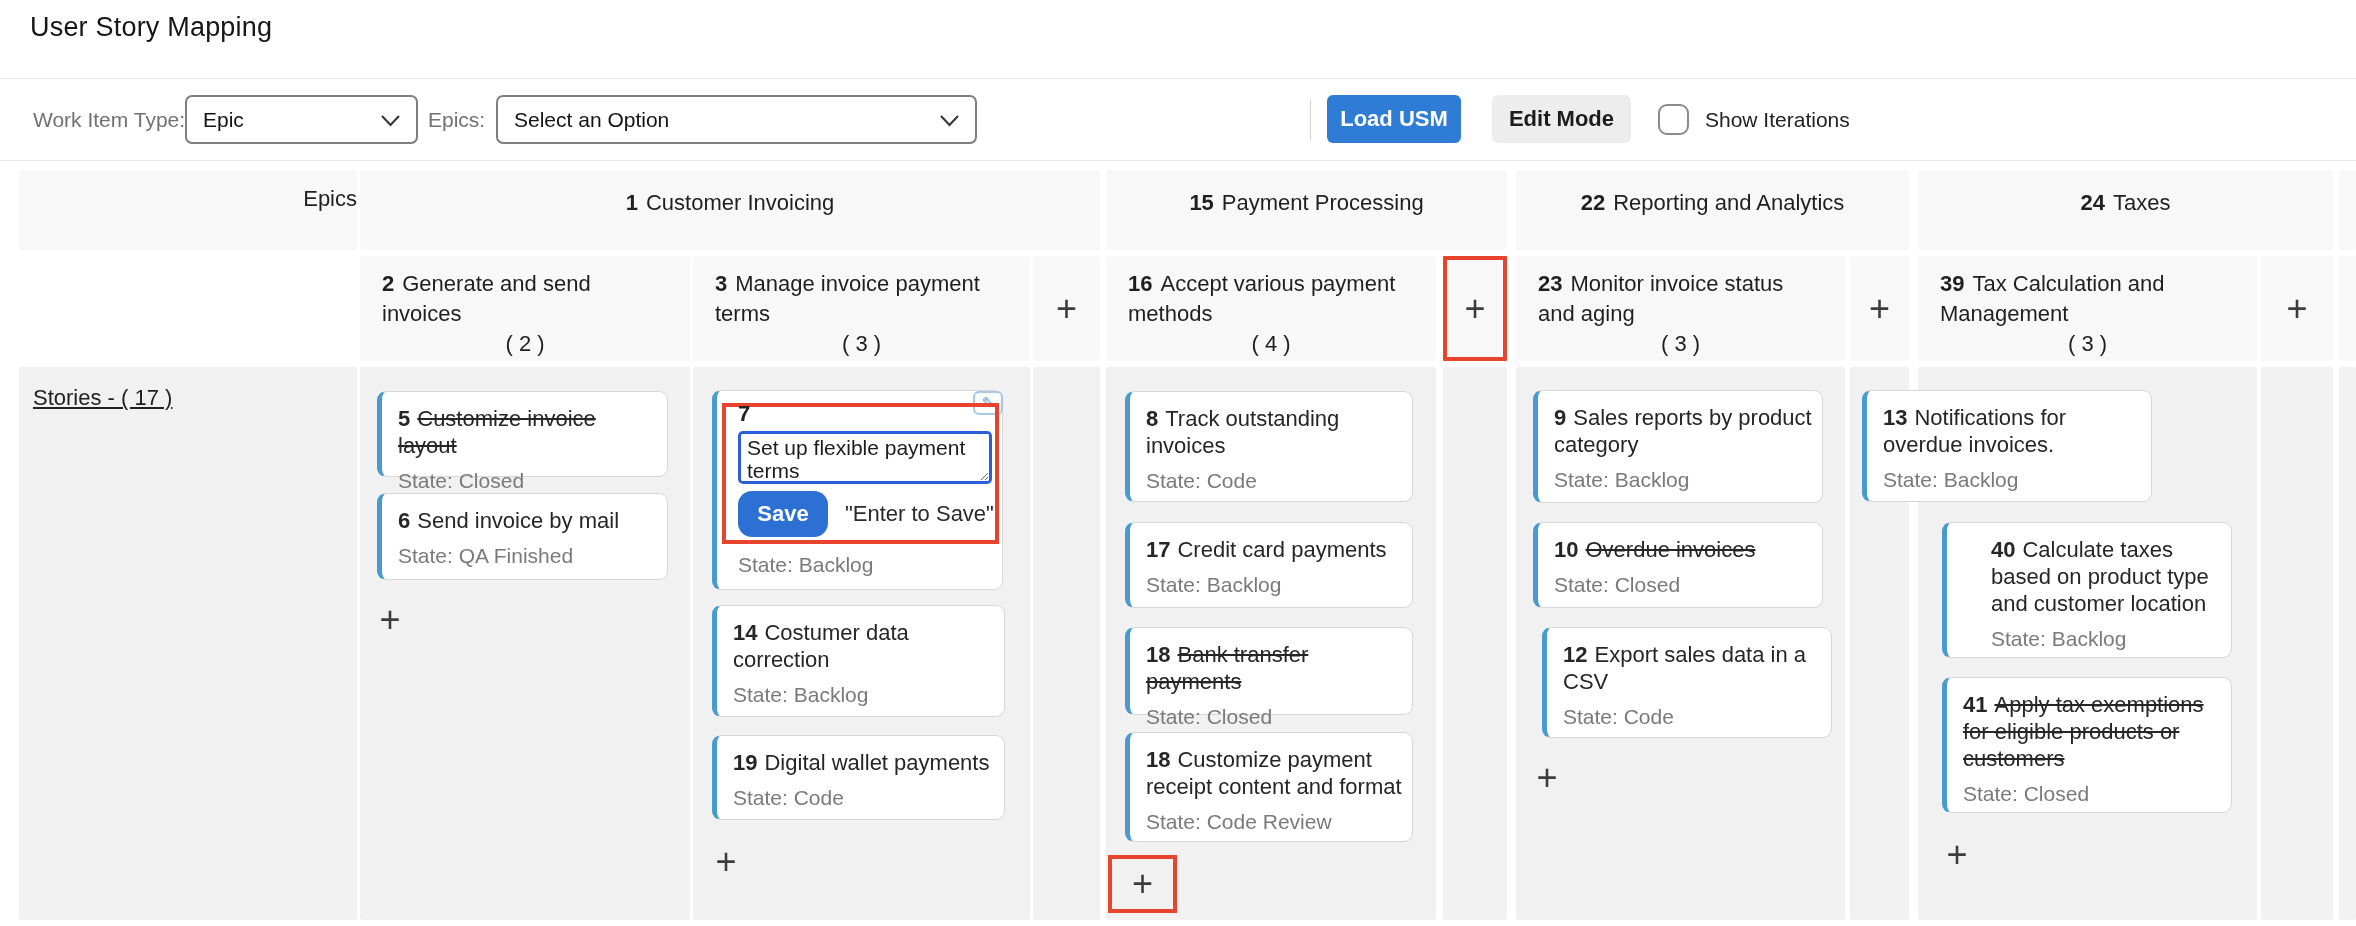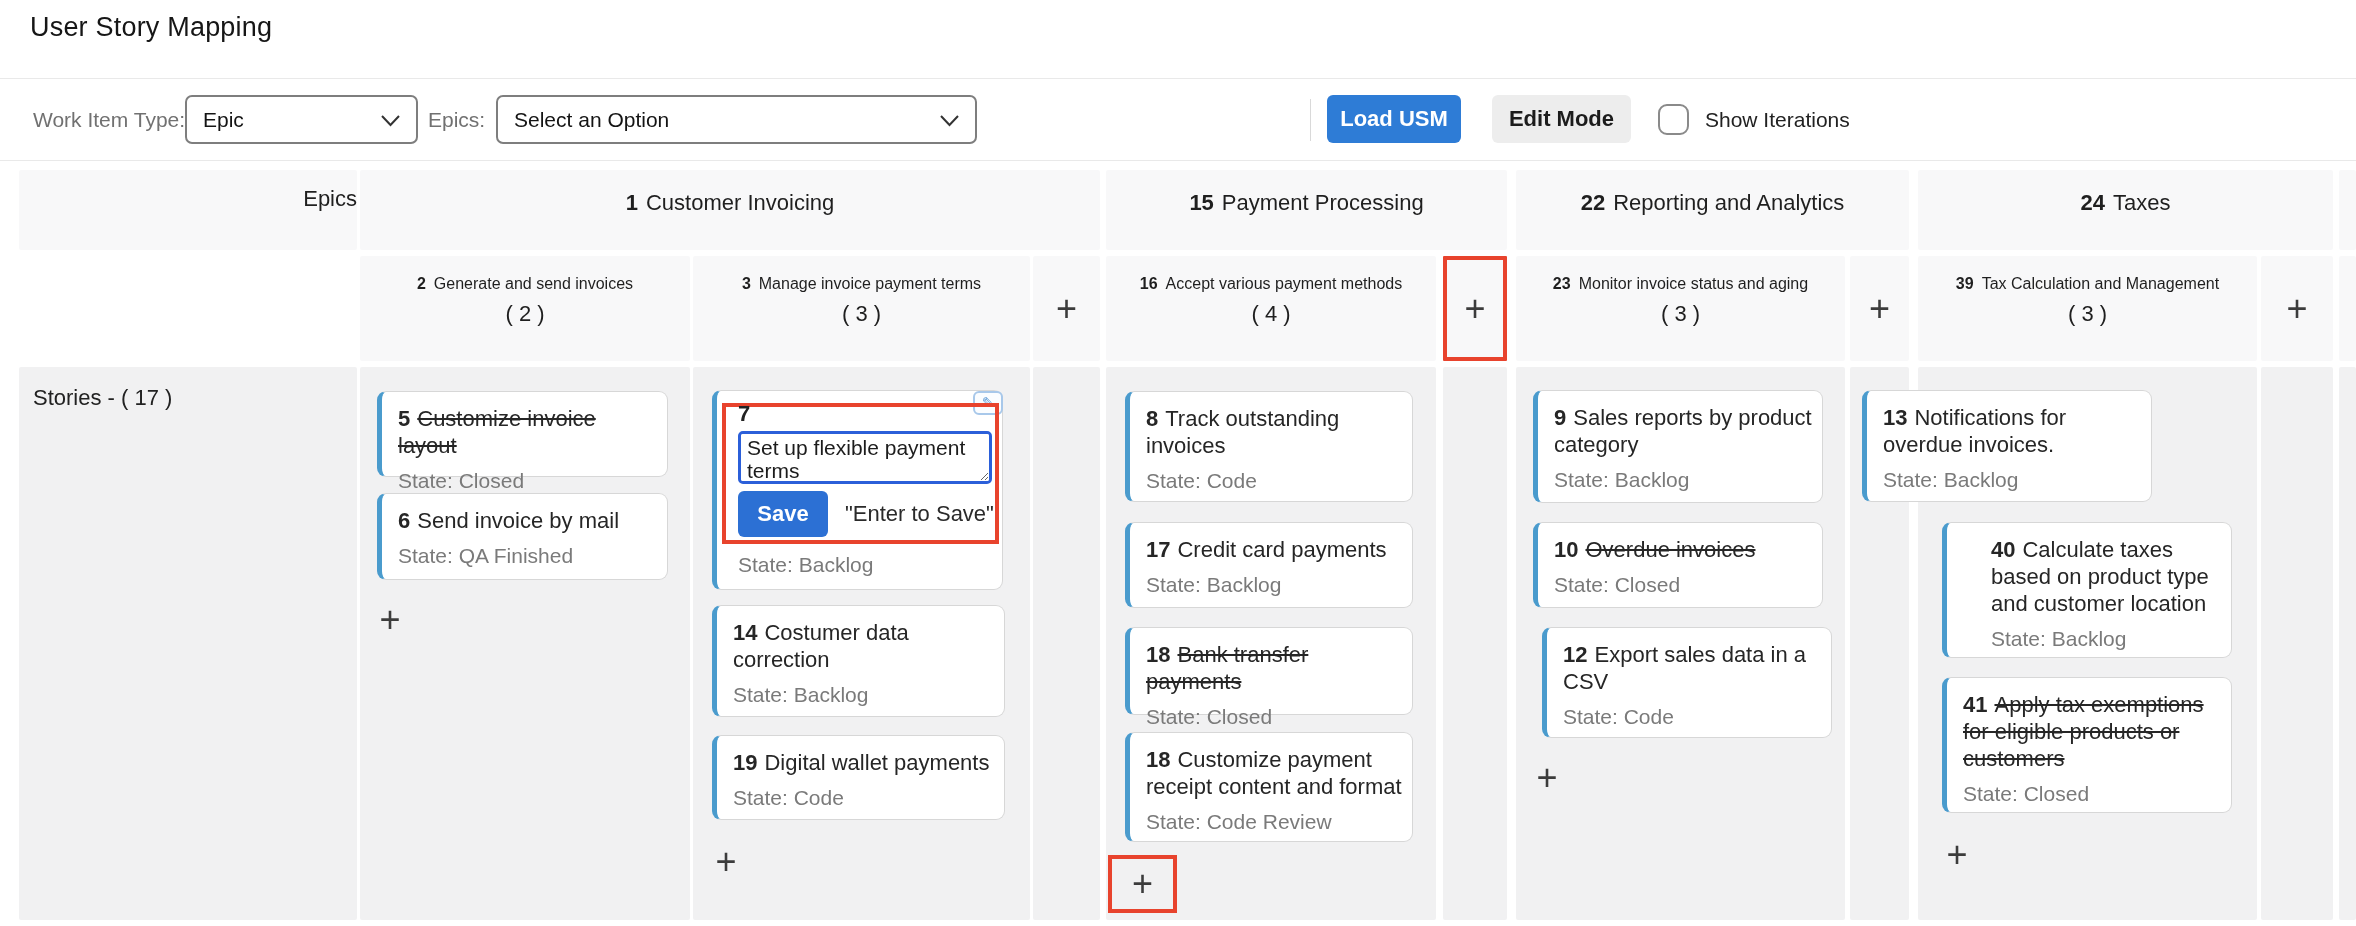--- a/index.html
+++ b/index.html
@@ -27,29 +27,29 @@
     font-family:"Liberation Sans", sans-serif;}
   .btn-load{left:1327px; width:134px; background:var(--accent-blue); color:#fff;}
   .btn-edit{left:1492px; width:139px; background:#ededed; color:#1c1c1c;}
   .checkbox{left:1658px; top:104px; width:31px; height:31px; border:2px solid #8a8a8a;
     border-radius:9px; background:#fff; cursor:pointer;}
   .lbl-show{left:1705px; top:108px; font-size:21px; color:#222; line-height:24px;}
 
   
   .board{left:12px; top:164px; width:2344px; height:758px; background:#fff; overflow:hidden;}
   .cell{position:absolute; background:var(--hdr-bg); border-radius:2px;}
-  .cell.story{background:var(--story-bg);}
+  .cell.story{background:var(--story-bg);text-decoration:underline;}
   .row-epics{top:6px; height:80px;} .row-feat{top:92px; height:105px;} .row-story{top:203px; height:553px;}
 
   .epic-head{display:flex; justify-content:center; align-items:flex-start; padding-top:20px;
     font-size:22px; color:#1f1f1f;}
   .epic-head b, .feat-head b{font-weight:700; margin-right:8px;}
   .corner-label{padding:16px 0 0 12px; font-size:22px; color:#1f1f1f;}
   .feat-label{display:flex; justify-content:center; padding-top:26px; font-size:22px;}
-  .feat-head{padding:13px 22px 0 22px; text-align:center; font-size:16px; line-height:30px; color:#1f1f1f;}
+  .feat-head{padding:13px 22px 0 22px; font-size:22px; line-height:30px; color:#1f1f1f;}
   .feat-count{text-align:center; font-size:22px; line-height:30px; color:#1f1f1f;}
   .stories-label{padding:18px 0 0 14px; font-size:22px;}
 
   .plus-btn{position:absolute; width:44px; height:44px; background:transparent; border:none;
     font-size:36px; font-weight:300; color:#3c3c3c; display:flex; align-items:center;
     justify-content:center; cursor:pointer; font-family:"Liberation Sans", sans-serif;}
   .plus-center{position:static; width:100%; height:100%;}
   .red-outline{border:4px solid var(--annotation-red) !important; border-radius:1px;}
   .red-box{position:absolute; border:4px solid var(--annotation-red); background:transparent;}
 
@@ -67,21 +67,21 @@
     border-radius:6px; background:#fbfdff; display:flex; align-items:center; justify-content:center;
     color:#5f9bd6; font-size:15px; cursor:pointer;}
   .annotation-rect{position:absolute; left:5px; top:12px; width:277px; height:141px;
     border:4px solid var(--annotation-red);}
   .c7-id{position:absolute; left:21px; top:10px; font-size:22px; font-weight:700;}
   .c7-textarea{position:absolute; left:21px; top:40px; width:254px; height:53px;
     border:3px solid var(--textarea-border); border-radius:5px; font-size:21px; line-height:23px;
     padding:2px 6px; color:#1c1c1c; resize:both; outline:none;
     font-family:"Liberation Sans", sans-serif; background:#fff;}
   .btn-save{position:absolute; left:21px; top:100px; width:90px; height:46px; background:var(--save-blue);
-    color:#fff; font-size:22px; font-weight:700; border:none; border-radius:6px; cursor:pointer;
+    color:#fff; font-size:22px; font-weight:700; border:none; border-radius:14px; cursor:pointer;
     font-family:"Liberation Sans", sans-serif;}
   .save-hint{position:absolute; left:128px; top:110px; font-size:22px; color:#2a2a2a;}
   .c7-state{position:absolute; left:21px; top:162px; font-size:21px; color:var(--muted);}
 </style>
 </head>
 <body>
 
 <div class="abs page-title">User Story Mapping</div>
 <div class="abs hr hr1"></div>
 

